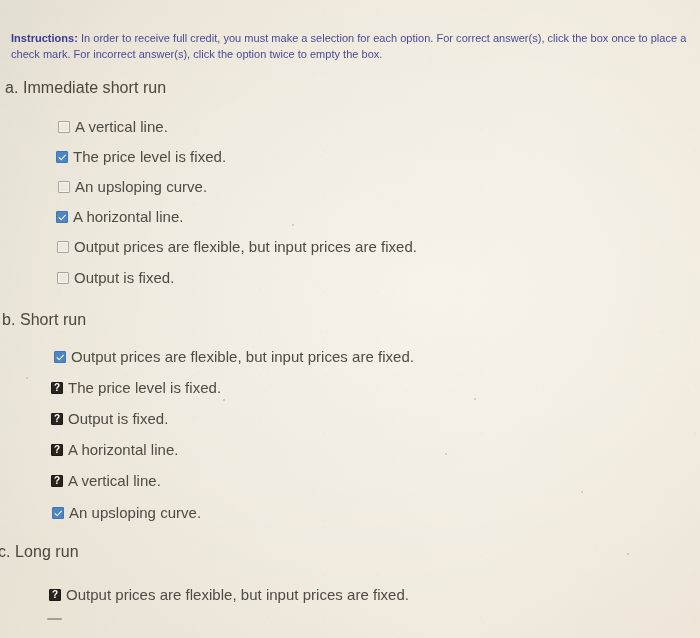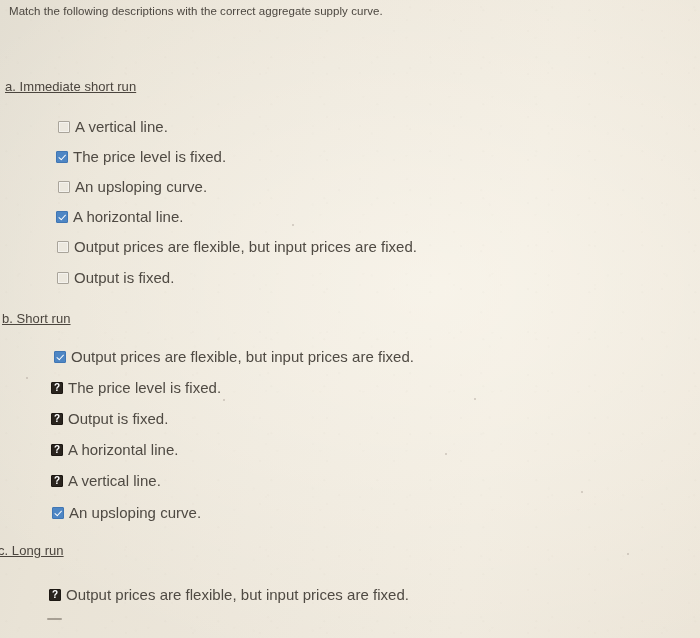--- a/index.html
+++ b/index.html
@@ -63,25 +63,24 @@
     line-height: 15.5px;
     color: #4a4a93;
     letter-spacing: 0.02px;
   }
   .instructions .ins-label {
     font-weight: bold;
     color: #3b3b8f;
   }
 
   .section-label {
-    font-size: 13px;
+    font-size: 16px;
     color: #4b453e;
     white-space: nowrap;
     letter-spacing: 0.05px;
-    text-decoration: underline;
   }
 
   .option-row {
     display: flex;
     align-items: center;
     white-space: nowrap;
   }
 
   .cb {
     width: 12px;
@@ -162,22 +161,24 @@
   }
 </style>
 </head>
 <body>
 
 <div id="page"></div>
 <div id="grain"></div>
 
 <div id="content">
 
-  <div class="abs prompt-line">Match the following descriptions with the correct aggregate supply curve.</div>
-
+
+  <div class="abs instructions">
+    <span class="ins-label">Instructions:</span><span> In order to receive full credit, you must make a selection for each option. For correct answer(s), click the box once to place a check mark. For incorrect answer(s), click the option twice to empty the box.</span>
+  </div>
 
   <div class="abs section-label" style="left:5px; top:79px;">a. Immediate short run</div>
 
   <div class="abs option-row" style="left:58px; top:118px;">
     <span class="cb empty"></span>
     <span class="option-text">A vertical line.</span>
   </div>
   <div class="abs option-row" style="left:56px; top:148px;">
     <span class="cb checked"></span>
     <span class="option-text">The price level is fixed.</span>

